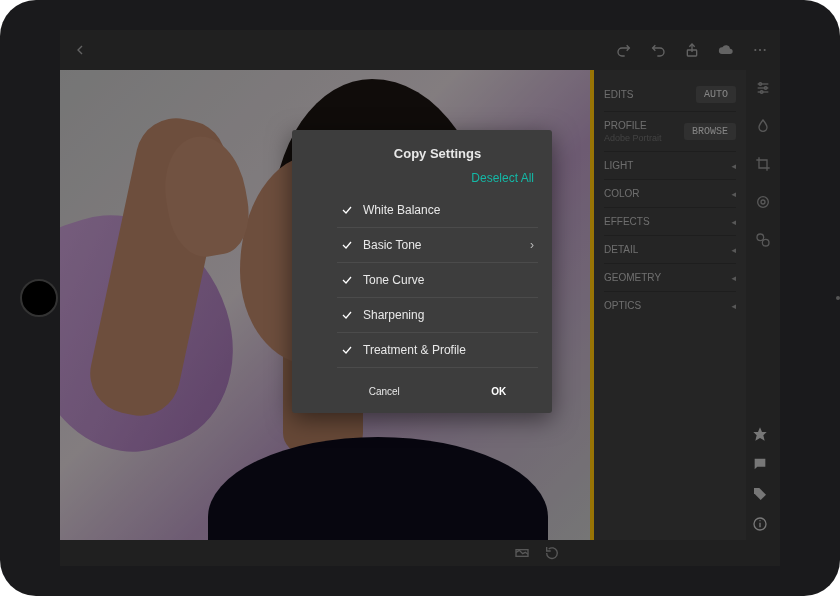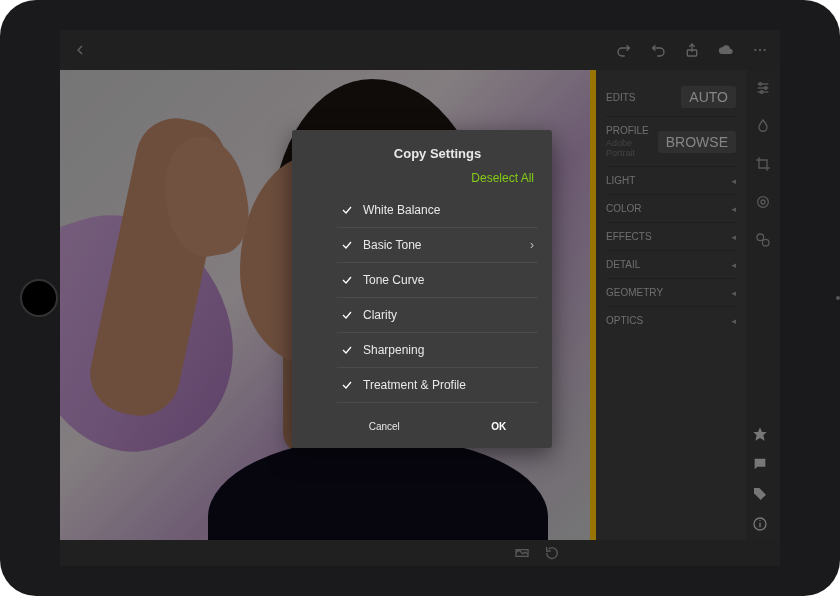--- a/index.html
+++ b/index.html
@@ -35,42 +35,42 @@
   }
   
   .face { position:absolute; left:34%; top:18%; width:150px; height:210px; background:#a8785e; border-radius:50% 50% 48% 48% / 55% 55% 45% 45%; }
   .hair { position:absolute; left:40%; top:2%; width:220px; height:320px; background:#1a1310; border-radius:50% 60% 10% 40%; }
   .arm  { position:absolute; left:10%; top:10%; width:90px; height:300px; background:#a8785e; border-radius:40px; transform:rotate(12deg); }
   .hand { position:absolute; left:20%; top:14%; width:80px; height:120px; background:#ae7e64; border-radius:50% 50% 40% 40%; transform:rotate(-10deg);}
   .neck { position:absolute; left:42%; top:56%; width:80px; height:120px; background:#9d6f55; border-radius:20px; }
   .dress{ position:absolute; left:28%; top:78%; width:340px; height:160px; background:#0b0a18; border-radius:50% 50% 0 0;}
   .scarf{ position:absolute; left:-6%; top:30%; width:200px; height:240px; background:linear-gradient(135deg,#b98fc5,#8a5a9c); border-radius:40% 60% 50% 50%; opacity:.85; transform:rotate(-18deg);}
   
-  .panel { width:190px; background:#3a3a3a; border-left:6px solid #eab308; color:#aaa; font-size:10px; display:flex;justify-content:flex-end; }
+  .panel { width:190px; background:#3a3a3a; border-left:4px solid #eab308; color:#aaa; font-size:10px; display:flex;justify-content:flex-end; }
   .panel-main { flex:1; padding:8px 10px; }
   .panel-row { display:flex; align-items:center; justify-content:space-between; padding:8px 0; border-bottom:1px solid #2e2e2e; }
   .panel-row:last-child { border-bottom:none; }
   .panel-sub { color:#666; font-size:9px; margin-top:2px; }
-  .btn-pill { background:#4a4a4a; color:#ccc; padding:3px 8px; border-radius:3px; font-size:14px; }
+  .btn-pill { background:#4a4a4a; color:#ccc; padding:3px 8px; border-radius:3px; font-size:10px;font-family:Liberation Mono, monospace; }
   .caret { font-size:9px; color:#888; }
   .panel-tools { width:34px; background:#333; display:flex; flex-direction:column; align-items:center; padding-top:10px; gap:22px;}
   .panel-tools .ico svg { stroke:#888; }
   .panel-bottom-icons { position:absolute; right:6px; bottom:34px; width:28px; display:flex; flex-direction:column; gap:14px; align-items:center; z-index:6;}
   .panel-bottom-icons .ico svg { stroke:#777; fill:#777;}
   
   .bottombar { position:absolute; left:0; right:0; bottom:0; height:26px; background:#323232; display:flex; justify-content:flex-end; align-items:center; gap:14px; padding:0 220px 0 0;}
   
   .modal {
     position:absolute; z-index:10; left:232px; top:100px; width:260px;
     background:#3d3d3d; border-radius:3px; color:#e8e8e8; font-size:12px;
     box-shadow:0 6px 24px rgba(0,0,0,.5);
     padding-left:31px;
   }
   .modal-title { text-align:center; font-weight:600; padding:16px 0 10px; font-size:13px;}
-  .modal .deselect { text-align:right; padding:0 18px 8px; color:#84cc16; font-size:12px;}
+  .modal .deselect { text-align:right; padding:0 18px 8px; color:#14b8a6; font-size:12px;}
   .modal-list { padding:0 14px; }
   .modal-item { display:flex; align-items:center; gap:10px; padding:10px 4px; border-bottom:1px solid #4b4b4b; }
   .modal-item:last-child { border-bottom:1px solid #4b4b4b; }
   .check { width:12px; height:12px; }
   .check svg { width:12px; height:12px; stroke:#fff; fill:none; stroke-width:2.5;}
   .modal-item .label { flex:1; }
   .modal-item .chev { color:#bbb; }
   .modal-actions { display:flex; justify-content:space-around; padding:18px 0 16px; }
   .modal-actions span { font-size:10px;}
   .modal-actions .ok { font-weight:600; color:#fff;}
@@ -274,26 +274,20 @@
         <div class="modal-item">
           <span class="check"><svg viewBox="0 0 24 24">
                 <polyline points="4 12 10 18 20 6"></polyline>
               </svg></span>
           <span class="label">Tone Curve</span>
         </div>
         <div class="modal-item">
           <span class="check"><svg viewBox="0 0 24 24">
                 <polyline points="4 12 10 18 20 6"></polyline>
               </svg></span>
-          <span class="label">Clarity</span>
-        </div>
-        <div class="modal-item">
-          <span class="check"><svg viewBox="0 0 24 24">
-                <polyline points="4 12 10 18 20 6"></polyline>
-              </svg></span>
           <span class="label">Sharpening</span>
         </div>
         <div class="modal-item">
           <span class="check"><svg viewBox="0 0 24 24">
                 <polyline points="4 12 10 18 20 6"></polyline>
               </svg></span>
           <span class="label">Treatment &amp; Profile</span>
         </div>
       </div>
       <div class="modal-actions">

